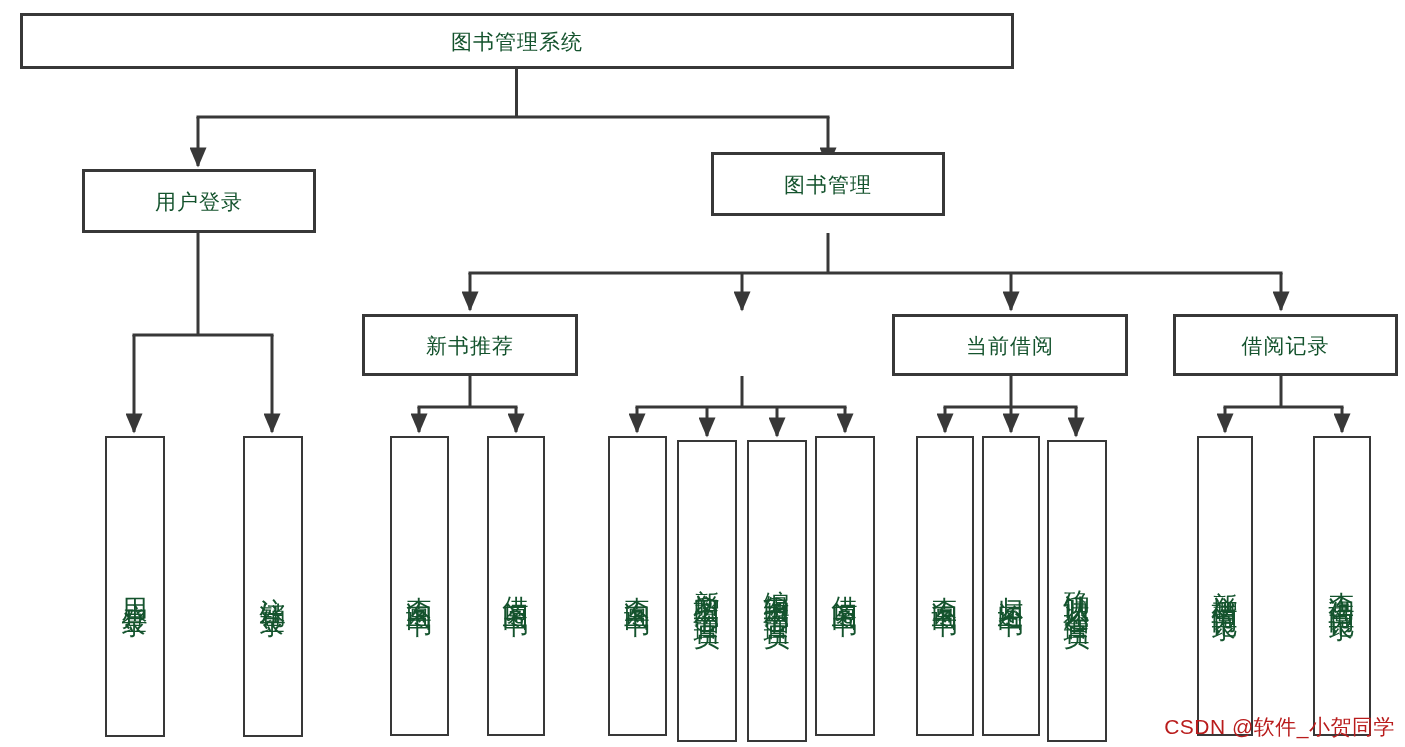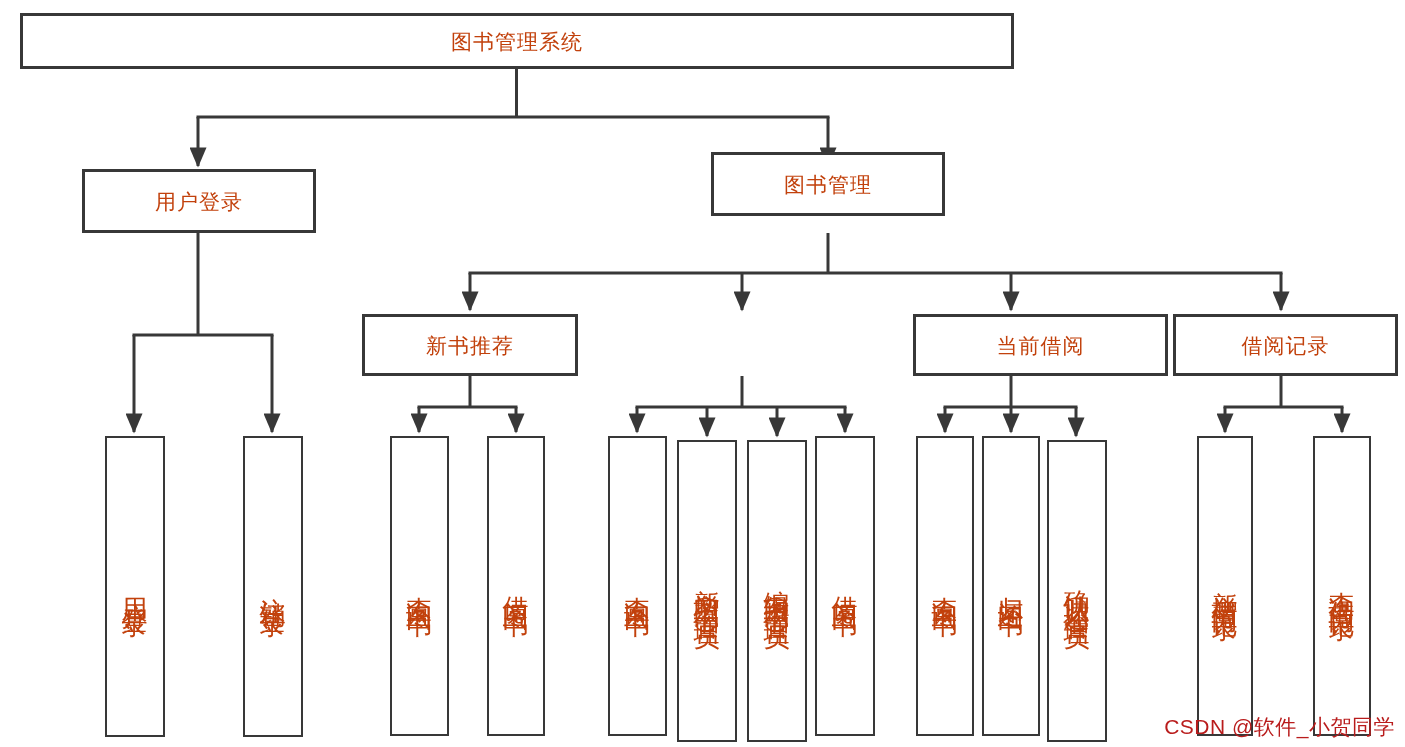--- a/index.html
+++ b/index.html
@@ -19,21 +19,21 @@
     position: absolute;
     left: 0; top: 0;
     width: 1405px;
     height: 747px;
   }
   .box {
     position: absolute;
     box-sizing: border-box;
     border: 3px solid #383838;
     background: #ffffff;
-    color: #c2410c;
+    color: #14532d;
     display: flex;
     align-items: center;
     justify-content: center;
     text-align: center;
   }
   .hbox {
     font-size: 21px;
     letter-spacing: 1px;
     line-height: 1;
   }
@@ -112,21 +112,21 @@
       <path d="M1342,407 L1342,432" marker-end="url(#arrow)"></path>
     </g>
   </svg>
 
   <div class="box hbox" style="left:20px; top:13px; width:994px; height:56px">图书管理系统</div>
 
   <div class="box hbox" style="left:82px; top:169px; width:234px; height:64px">用户登录</div>
   <div class="box hbox" style="left:711px; top:152px; width:234px; height:64px">图书管理</div>
 
   <div class="box hbox" style="left:362px; top:314px; width:216px; height:62px">新书推荐</div>
-  <div class="box hbox" style="left:913px; top:314px; width:255px; height:62px">当前借阅</div>
+  <div class="box hbox" style="left:892px; top:314px; width:236px; height:62px">当前借阅</div>
   <div class="box hbox" style="left:1173px; top:314px; width:225px; height:62px">借阅记录</div>
 
   <div class="box vbox" style="left:105px; top:436px; width:60px; height:301px">
     <span class="vtext">用户登录</span>
   </div>
   <div class="box vbox" style="left:243px; top:436px; width:60px; height:301px">
     <span class="vtext">注销登录</span>
   </div>
 
   <div class="box vbox" style="left:390px; top:436px; width:59px; height:300px">

